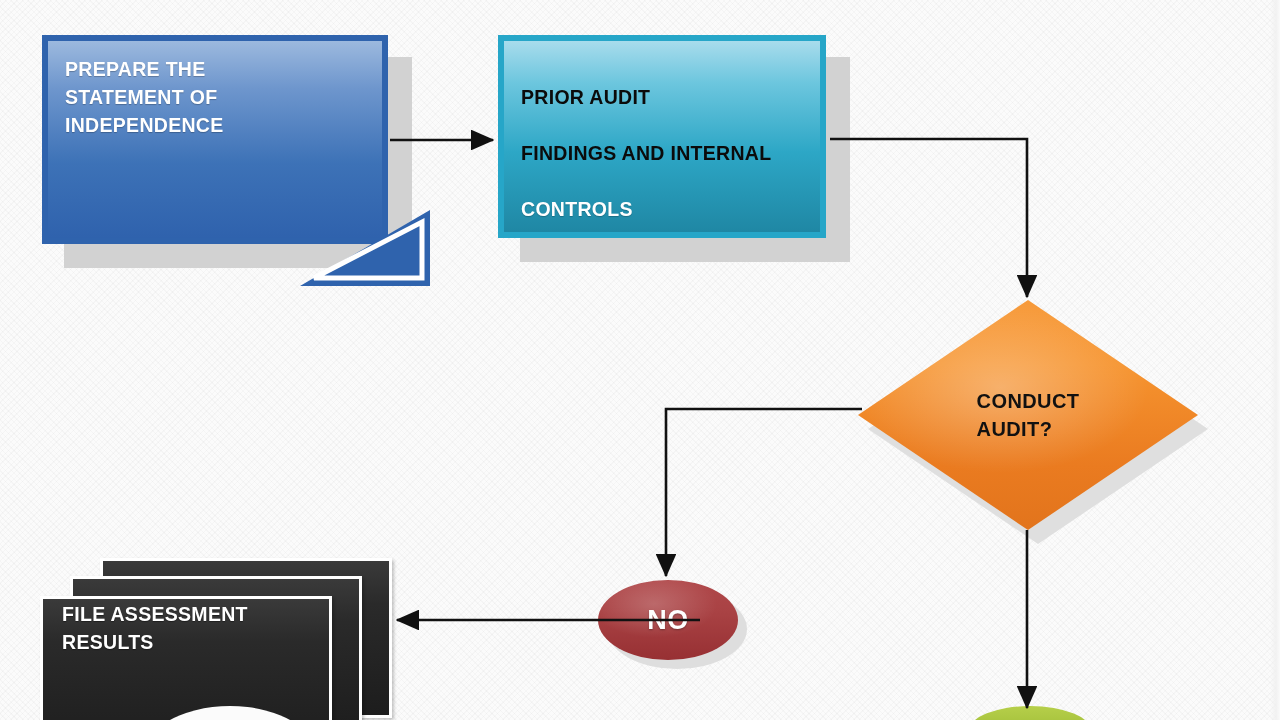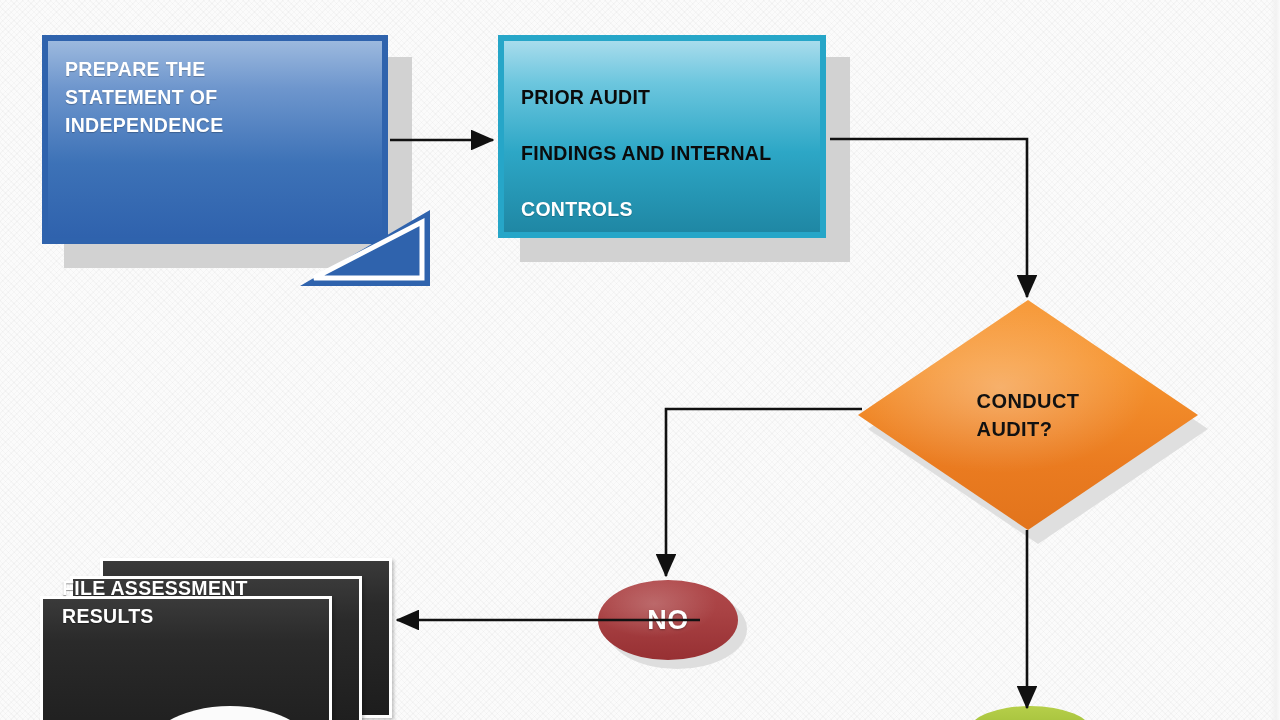--- a/index.html
+++ b/index.html
@@ -146,21 +146,21 @@
     box-sizing: border-box;
     background: linear-gradient(to bottom, #3a3a3a 0%, #2a2a2a 28%, #1d1d1d 100%);
     border: 3px solid #ffffff;
     box-shadow: 2px 2px 3px rgba(0,0,0,0.22);
   }
   #doc-back  { left: 70px; top: 0px;  width: 292px; height: 160px; }
   #doc-mid   { left: 40px; top: 18px; width: 292px; height: 160px; }
   #doc-front { left: 10px; top: 38px; width: 292px; height: 160px; z-index: 3; }
   .doc-text {
     position: absolute;
-    left: 32px; top: 16px;
+    left: 32px; top: 42px;
     font-size: 19.5px; font-weight: bold; color: #ffffff;
     line-height: 1.44; letter-spacing: 0.3px; white-space: pre-line;
     text-shadow: 0 1px 1px rgba(0,0,0,0.4);
     z-index: 4;
   }
   
   #doc-cutout {
     position: absolute;
     left: 110px; top: 148px;
     width: 180px; height: 110px;

